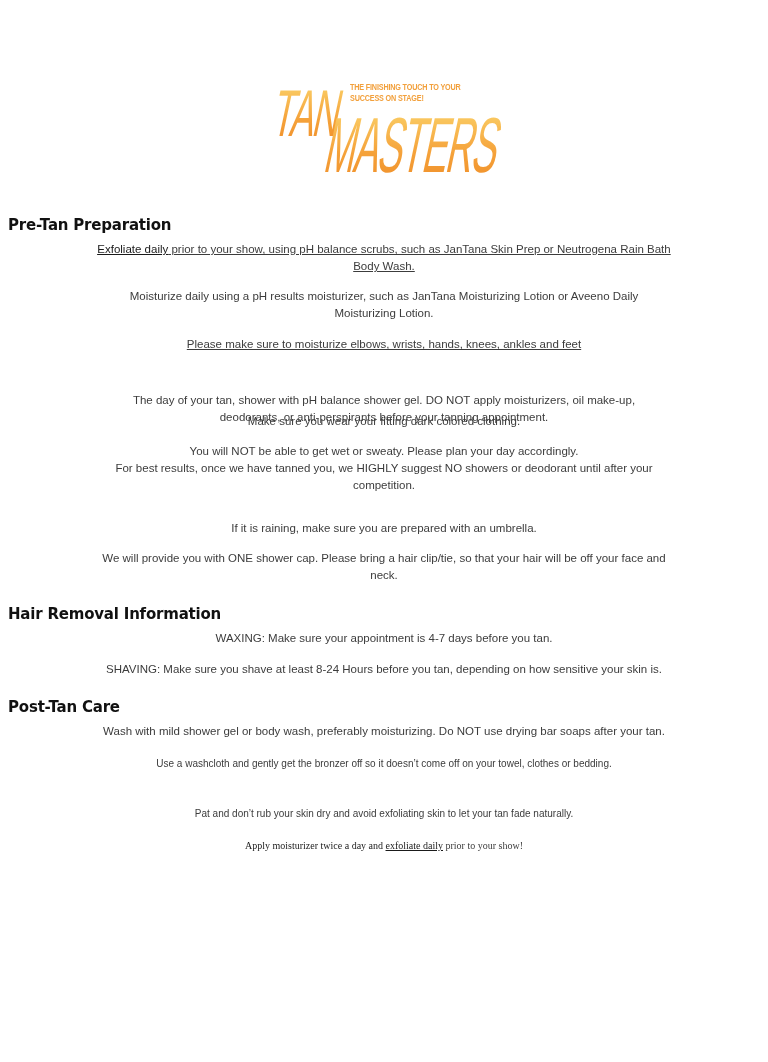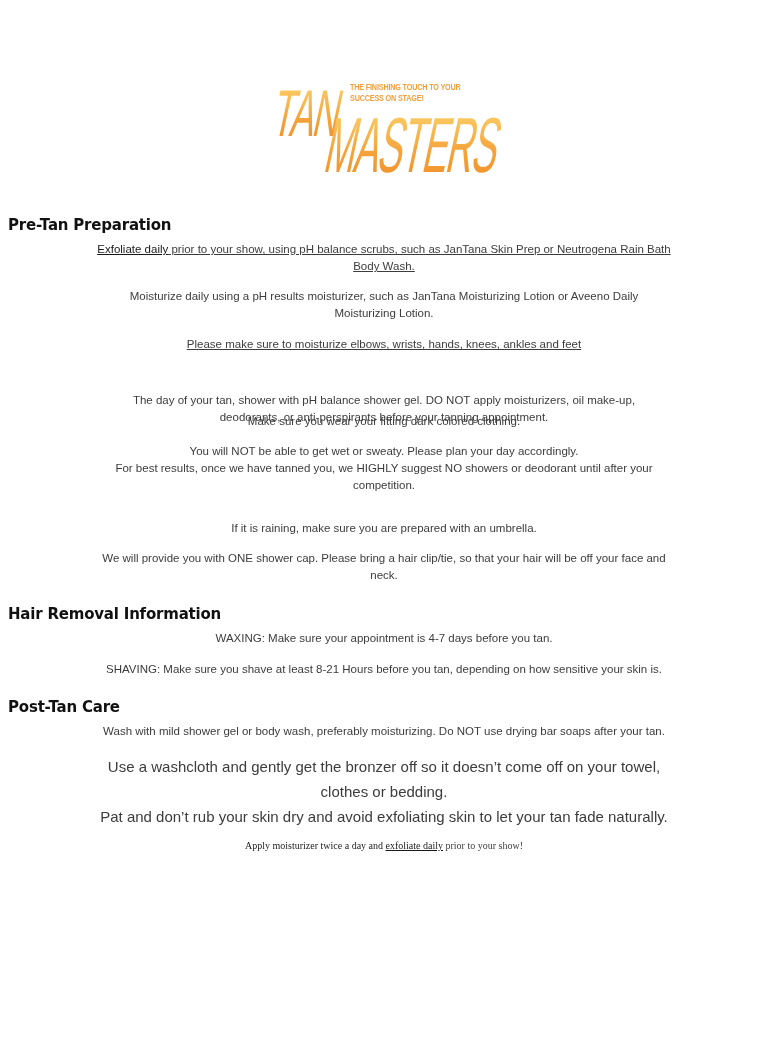--- a/index.html
+++ b/index.html
@@ -4,21 +4,21 @@
   <style>
     html, body { margin: 0; padding: 0; background: #ffffff; }
     body { width: 768px; height: 1062px; position: relative; overflow: hidden; font-family: "Liberation Sans", sans-serif; color: #3a3a3a; }
     .logo { position: absolute; left: 280px; top: 76px; width: 210px; height: 112px; }
     .logo .tan { position: absolute; left: 2px; top: 4px; font-family: "Liberation Sans Narrow", "Liberation Sans", sans-serif; font-size: 66px; font-weight: 400; letter-spacing: -3px; color: #f6a93b; transform: skewX(-12deg) scaleX(0.55); transform-origin: left top; line-height: 1; background: linear-gradient(180deg, #fbd36b 0%, #f5a23a 60%, #f08f2a 100%); -webkit-background-clip: text; background-clip: text; -webkit-text-fill-color: transparent; }
     .logo .masters { position: absolute; left: 56px; top: 30px; font-size: 78px; font-weight: 400; letter-spacing: -3px; transform: skewX(-12deg) scaleX(0.48); transform-origin: left top; line-height: 1; background: linear-gradient(180deg, #fbd36b 0%, #f5a23a 60%, #f08f2a 100%); -webkit-background-clip: text; background-clip: text; -webkit-text-fill-color: transparent; }
     .logo .tagline { position: absolute; left: 70px; top: 6px; width: 140px; font-size: 8.5px; font-weight: 700; line-height: 11px; color: #f2a03c; letter-spacing: -0.2px; transform: scaleX(0.85); transform-origin: left top; }
     .content { position: absolute; left: 0; top: 0; width: 768px; }
     h2 { position: absolute; left: 0; width: 633px; margin: 8px; text-align: left; font-size: 15px; font-weight: 700; color: #111111; font-family: "DejaVu Sans", sans-serif; letter-spacing: -0.2px; }
     p { position: absolute; margin: 0; text-align: center; font-size: 11.5px; line-height: 17px; color: #3c3c3c; font-family: "Liberation Sans", sans-serif; }
-    p.big { font-size: 15px; line-height: 25px; }
+    p.big { font-size: 10px; line-height: 19px; }
     p.bigger { font-size: 10px; line-height: 19px; font-family: Liberation Serif, serif; }
     .u { text-decoration: underline; }
     .dark { color: #1a1a1a; }
   </style>
 </head>
 <body>
 
 <div class="logo">
   <div class="tan">TAN</div>
   <div class="tagline">
@@ -46,21 +46,21 @@
   <p style="left:100px; width:568px; top:448px;margin-top:12px;">For best results, once we have tanned you, we HIGHLY suggest NO showers or deodorant until after your competition.</p>
 
   <p style="left:95px; width:578px; top:520px;">If it is raining, make sure you are prepared with an umbrella.</p>
 
   <p style="left:95px; width:578px; top:550px;">We will provide you with ONE shower cap. Please bring a hair clip/tie, so that your hair will be off your face and neck.</p>
 
   <h2 style="top:597px;">Hair Removal Information</h2>
 
   <p style="left:80px; width:608px; top:630px;">WAXING: Make sure your appointment is 4-7 days before you tan.</p>
 
-  <p style="left:80px; width:608px; top:661px;">SHAVING: Make sure you shave at least 8-21 Hours before you tan, depending on how sensitive your skin is.</p>
+  <p style="left:80px; width:608px; top:661px;">SHAVING: Make sure you shave at least 8-24 Hours before you tan, depending on how sensitive your skin is.</p>
 
   <h2 style="top:690px;">Post-Tan Care</h2>
 
   <p style="left:75px; width:618px; top:723px;">Wash with mild shower gel or body wash, preferably moisturizing. Do NOT use drying bar soaps after your tan.</p>
 
   <p class="big" style="left:100px; width:568px; top:754px;">Use a washcloth and gently get the bronzer off so it doesn’t come off on  your towel, clothes or bedding.</p>
 
   <p class="big" style="left:95px; width:578px; top:804px;">Pat and don’t rub your skin dry and avoid exfoliating skin to let your tan fade naturally.</p>
 
   <p class="bigger" style="left:95px; width:578px; top:836px;"><span class="dark">Apply moisturizer twice a day and </span><span class="u dark">exfoliate daily</span><span> prior to your show!</span></p>

